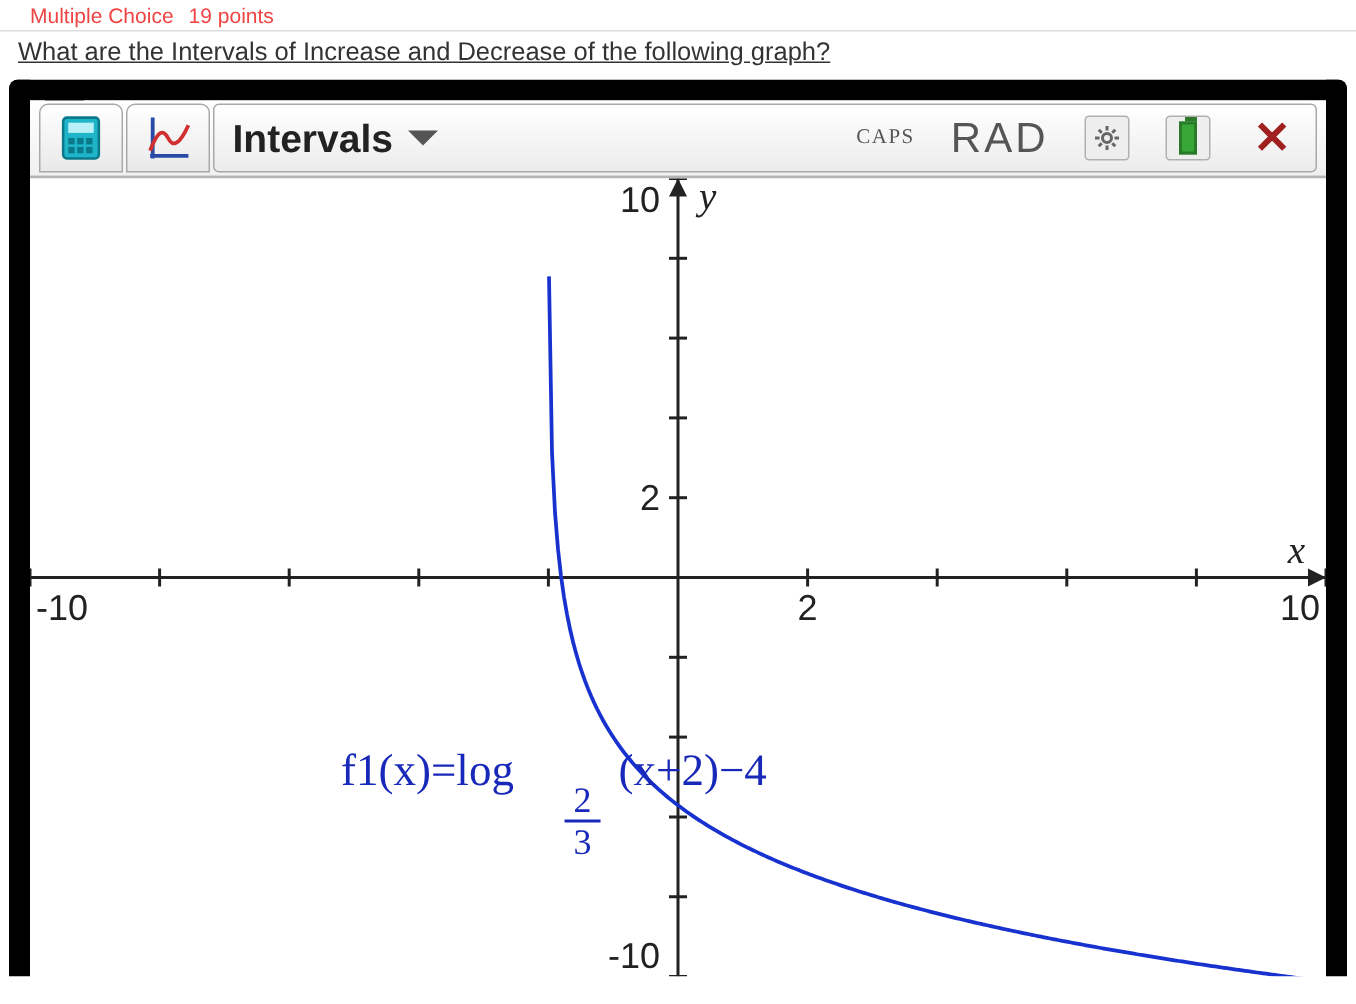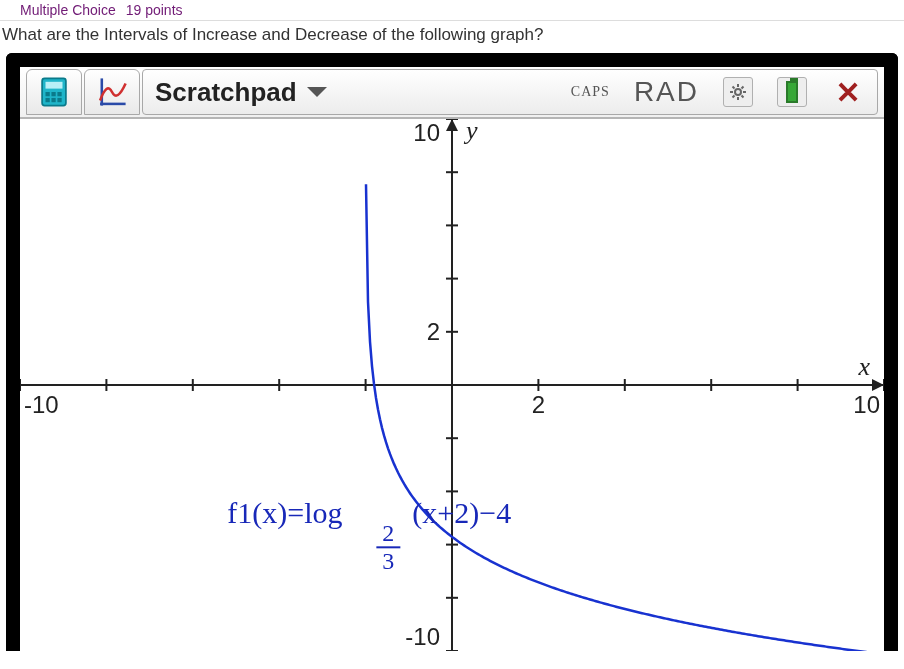--- a/index.html
+++ b/index.html
@@ -8,30 +8,31 @@
     background: #fff;
     width: 904px;
     height: 669px;
     overflow: hidden;
   }
   .header-row {
     display: flex;
     align-items: center;
     gap: 10px;
     padding: 2px 8px 2px 20px;
-    color: #701a75;
+    color: #ef4444;
     font-size: 14px;
     border-bottom: 1px solid #ddd;
   }
   .header-row .mc { font-weight: 400; }
   .header-row .pts { font-weight: 400; }
   .question {
-    padding: 4px 6px 8px 2px;
+    padding: 4px 6px 8px 12px;
     font-size: 17px;
     color: #333;
+    text-decoration: underline;
   }
   .calc-frame {
     margin: 0 6px 0 6px;
     border: 14px solid #000;
     border-bottom: none;
     border-radius: 6px 6px 0 0;
     height: 598px;
     background: #fff;
     position: relative;
     overflow: hidden;
@@ -191,21 +192,21 @@
 
     <div class="tab-btn">
       <svg viewBox="0 0 40 40">
         <line x1="6" y1="34" x2="36" y2="34" stroke="#2a4aa8" stroke-width="3"></line>
         <line x1="8" y1="4" x2="8" y2="36" stroke="#2a4aa8" stroke-width="3"></line>
         <path d="M6 30 Q 14 8 20 20 T 36 10" fill="none" stroke="#d03030" stroke-width="3"></path>
       </svg>
     </div>
 
     <div class="scratch-panel">
-      <span class="scratch-title">Scratchpad</span>
+      <span class="scratch-title">Intervals</span>
       <span class="dropdown-tri"></span>
 
       <div class="right-status">
         <span class="caps">CAPS</span>
         <span class="rad">RAD</span>
         <div class="gear-btn">
           <svg width="20" height="20" viewBox="0 0 20 20">
             <circle cx="10" cy="10" r="3" fill="none" stroke="#666" stroke-width="2"></circle>
             <path d="M10 2v3M10 15v3M2 10h3M15 10h3M4.5 4.5l2 2M13.5 13.5l2 2M15.5 4.5l-2 2M6.5 13.5l-2 2" stroke="#666" stroke-width="2"></path>
           </svg>

